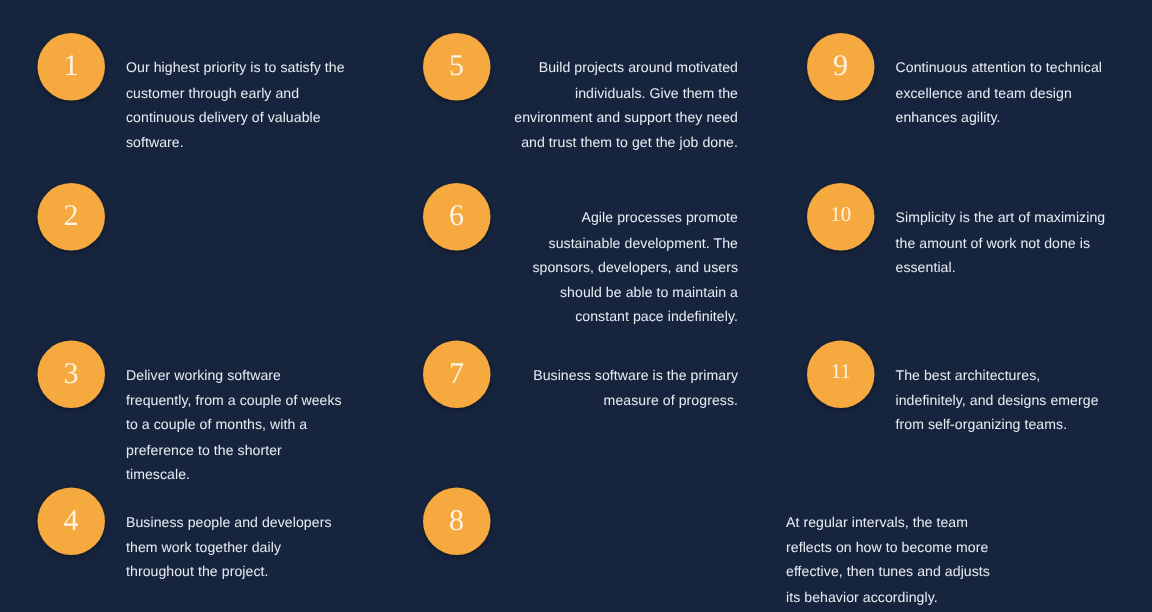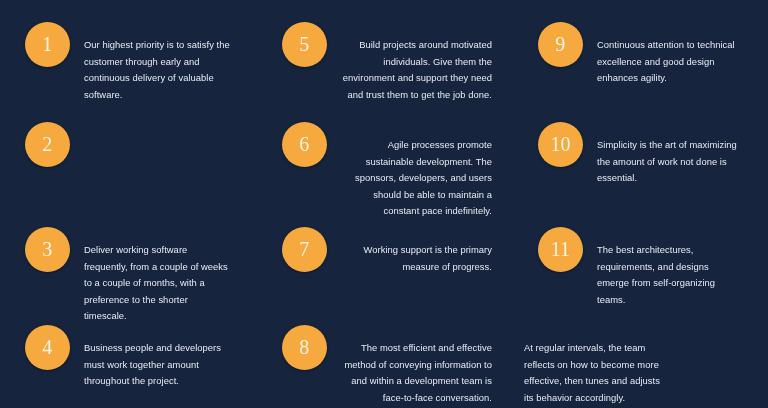--- a/index.html
+++ b/index.html
@@ -62,21 +62,21 @@
     font-size: 20px;
     font-weight: 400;
     color: #fdf4e3;
     line-height: 1;
     letter-spacing: 0.3px;
     position: relative;
     top: -1px;
   }
 
   .badge.two-digit .badge-number {
-    font-size: 20px;
+    font-size: 14px;
     letter-spacing: 0px;
   }
 
   .principle-text {
     color: #e8ecf2;
     font-size: 9.4px;
     line-height: 16.6px;
     font-weight: 400;
     letter-spacing: 0.05px;
     padding-top: 15px;
@@ -109,21 +109,21 @@
       </div>
       <div class="principle-text">Build projects around motivated individuals. Give them the environment and support they need and trust them to get the job done.</div>
     </div>
 
     <div class="principle col-3">
       <div class="badge-wrap">
         <div class="badge">
           <span class="badge-number">9</span>
         </div>
       </div>
-      <div class="principle-text">Continuous attention to technical excellence and good design enhances agility.</div>
+      <div class="principle-text">Continuous attention to technical excellence and team design enhances agility.</div>
     </div>
 
     <div class="principle col-1">
       <div class="badge-wrap">
         <div class="badge">
           <span class="badge-number">2</span>
         </div>
       </div>
     </div>
 
@@ -153,48 +153,47 @@
       </div>
       <div class="principle-text">Deliver working software frequently, from a couple of weeks to a couple of months, with a preference to the shorter timescale.</div>
     </div>
 
     <div class="principle col-2">
       <div class="badge-wrap">
         <div class="badge">
           <span class="badge-number">7</span>
         </div>
       </div>
-      <div class="principle-text">Working support is the primary measure of progress.</div>
+      <div class="principle-text">Business software is the primary measure of progress.</div>
     </div>
 
     <div class="principle col-3">
       <div class="badge-wrap">
         <div class="badge two-digit">
           <span class="badge-number">11</span>
         </div>
       </div>
-      <div class="principle-text">The best architectures, requirements, and designs emerge from self-organizing teams.</div>
+      <div class="principle-text">The best architectures, indefinitely, and designs emerge from self-organizing teams.</div>
     </div>
 
     <div class="principle col-1">
       <div class="badge-wrap">
         <div class="badge">
           <span class="badge-number">4</span>
         </div>
       </div>
-      <div class="principle-text">Business people and developers must work together amount throughout the project.</div>
+      <div class="principle-text">Business people and developers them work together daily throughout the project.</div>
     </div>
 
     <div class="principle col-2">
       <div class="badge-wrap">
         <div class="badge">
           <span class="badge-number">8</span>
         </div>
       </div>
-      <div class="principle-text">The most efficient and effective method of conveying information to and within a development team is face-to-face conversation.</div>
     </div>
 
     <div class="principle col-3">
       <div class="principle-text">At regular intervals, the team reflects on how to become more effective, then tunes and adjusts its behavior accordingly.</div>
     </div>
 
   </div>
 </div>
 
 </body></html>

